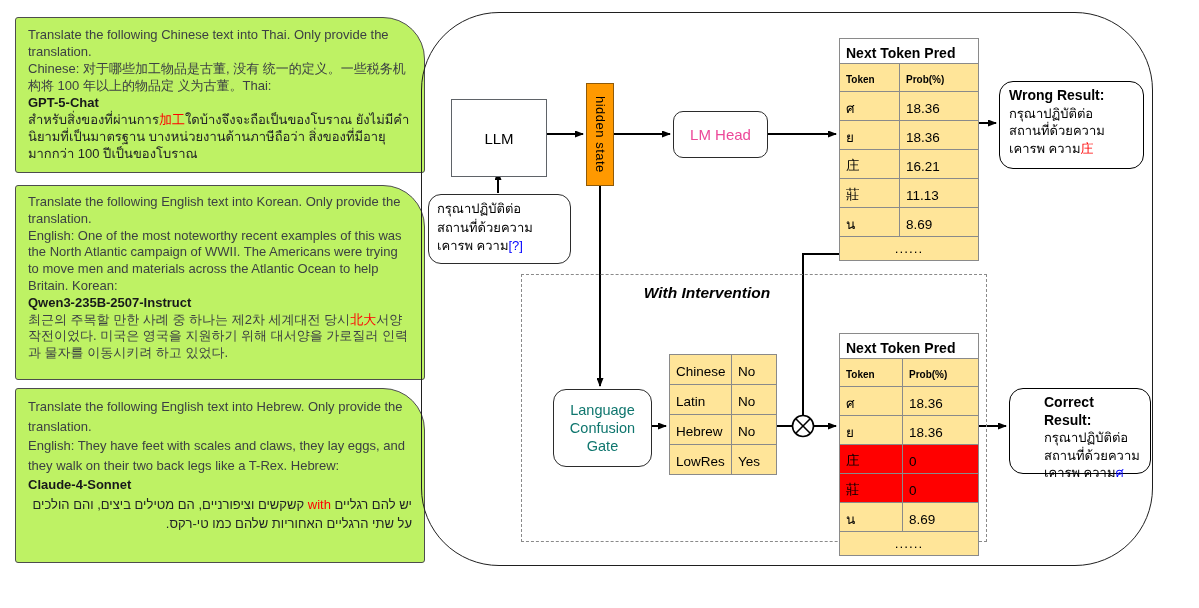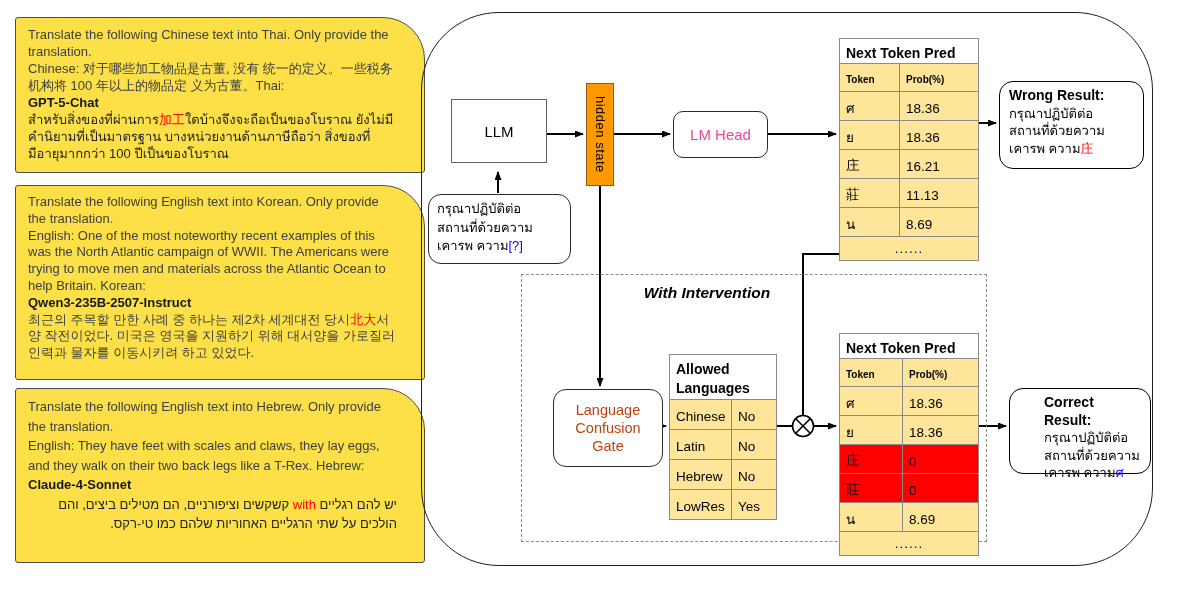--- a/index.html
+++ b/index.html
@@ -4,61 +4,61 @@
 <style>
   html,body{margin:0;padding:0;}
   body{
     width:1199px;height:608px;position:relative;background:#ffffff;
     font-family:"Liberation Sans",sans-serif;color:#3c4043;overflow:hidden;
   }
   p{margin:0;}
   
   .example-box{
     position:absolute;left:15px;width:410px;box-sizing:border-box;
-    background:#fde047;border:1px solid #4d4d4d;border-radius:3px 42px 3px 3px;
-    padding:8px 27px 6px 12px;font-size:13px;line-height:17px;color:#3c4043;
+    background:#bef264;border:1px solid #4d4d4d;border-radius:3px 42px 3px 3px;
+    padding:8px 12px 6px 12px;font-size:13px;line-height:17px;color:#3c4043;
   }
   #ex1{top:17px;height:156px;}
   #ex2{top:185px;height:195px;line-height:16.8px;}
   #ex3{top:388px;height:175px;line-height:19.5px;}
   .model{font-weight:bold;color:#17181a;}
   .hl-red{color:#ff0000;}
   .hl-blue{color:#0000ff;}
   .rtl-text{direction:rtl;unicode-bidi:embed;}
   .out-dark{color:#222426;}
   
   #diagram{
     position:absolute;left:421px;top:12px;width:732px;height:554px;
     box-sizing:border-box;border:1.5px solid #1f1f1f;border-radius:78px;
   }
   #diagram .abs{position:absolute;box-sizing:border-box;}
   #connector-layer{position:absolute;left:0;top:0;width:729px;height:551px;}
   
-  #llm-box{left:29px;top:86px;width:96px;height:64px;background:#fff;border:1px solid #5f6368;
+  #llm-box{left:29px;top:86px;width:96px;height:78px;background:#fff;border:1px solid #5f6368;
     display:flex;align-items:center;justify-content:center;font-size:15px;color:#000;}
   #prompt-bubble{left:6px;top:181px;width:143px;height:70px;background:#fff;border:1.3px solid #2b2b2b;
     border-radius:13px;padding:5px 8px;font-size:13px;line-height:18.5px;color:#000;}
   #hidden-state{left:164px;top:70px;width:28px;height:103px;background:#ff9900;border:1px solid #8f5a09;
     display:flex;align-items:center;justify-content:center;}
   #hidden-state span{writing-mode:vertical-rl;font-size:13px;color:#000;letter-spacing:.5px;}
   #lm-head{left:251px;top:98px;width:95px;height:47px;background:#fff;border:1.3px solid #2b2b2b;
     border-radius:10px;display:flex;align-items:center;justify-content:center;font-size:15px;color:#ec4899;}
   
   .result-box{background:#fff;border:1.6px solid #000;border-radius:14px;padding:5px 9px;
     font-size:13px;line-height:17.5px;color:#000;}
   #wrong-result{left:577px;top:68px;width:145px;height:88px;}
   #correct-result{left:587px;top:375px;width:142px;height:86px;padding-left:34px;}
   .result-title{font-weight:bold;font-size:14px;color:#000;}
   
   #dashed-region{left:99px;top:261px;width:466px;height:268px;border:1.6px dashed #8a8a8a;}
   #wi-label{left:190px;top:271px;width:190px;text-align:center;font-weight:bold;font-style:italic;
     font-size:15.5px;color:#000;}
-  #gate-box{left:131px;top:376px;width:110px;height:78px;background:#fff;border:1.3px solid #2b2b2b;
+  #gate-box{left:131px;top:376px;width:99px;height:78px;background:#fff;border:1.3px solid #2b2b2b;
     border-radius:13px;display:flex;align-items:center;justify-content:center;text-align:center;
-    font-size:14.5px;line-height:18px;color:#c2410c;padding:0 6px;}
+    font-size:14.5px;line-height:18px;color:#0f766e;padding:0 6px;}
   
   .ntp-table{border-collapse:collapse;table-layout:fixed;background:#ffe599;color:#000;font-size:13.5px;}
   .ntp-table td{border:1px solid #8a8a8a;padding:4px 0 0 6px;overflow:hidden;white-space:nowrap;}
   #table-top{left:417px;top:25px;}
   #table-bottom{left:417px;top:320px;}
   #table-top .ntp-table, #table-bottom .ntp-table{width:139px;}
   .title-row td{background:#ffffff;font-weight:bold;font-size:14px;height:20px;}
   .head-row td{font-weight:bold;font-size:10px;height:23px;}
   .data-row td{height:24px;}
   .dots-row td{height:23px;text-align:center;padding:0;letter-spacing:1px;}
@@ -193,23 +193,20 @@
     <span>Language Confusion Gate</span>
   </div>
 
   <div id="allowed-table" class="abs">
     <table class="ntp-table">
       <colgroup>
           <col style="width:62px">
           <col style="width:45px">
         </colgroup>
       <tbody>
-          <tr class="title-row">
-            <td colspan="2">Allowed Languages</td>
-          </tr>
       <tr class="data-row">
             <td>Chinese</td>
             <td>No</td>
           </tr>
       <tr class="data-row">
             <td>Latin</td>
             <td>No</td>
           </tr>
       <tr class="data-row">
             <td>Hebrew</td>

